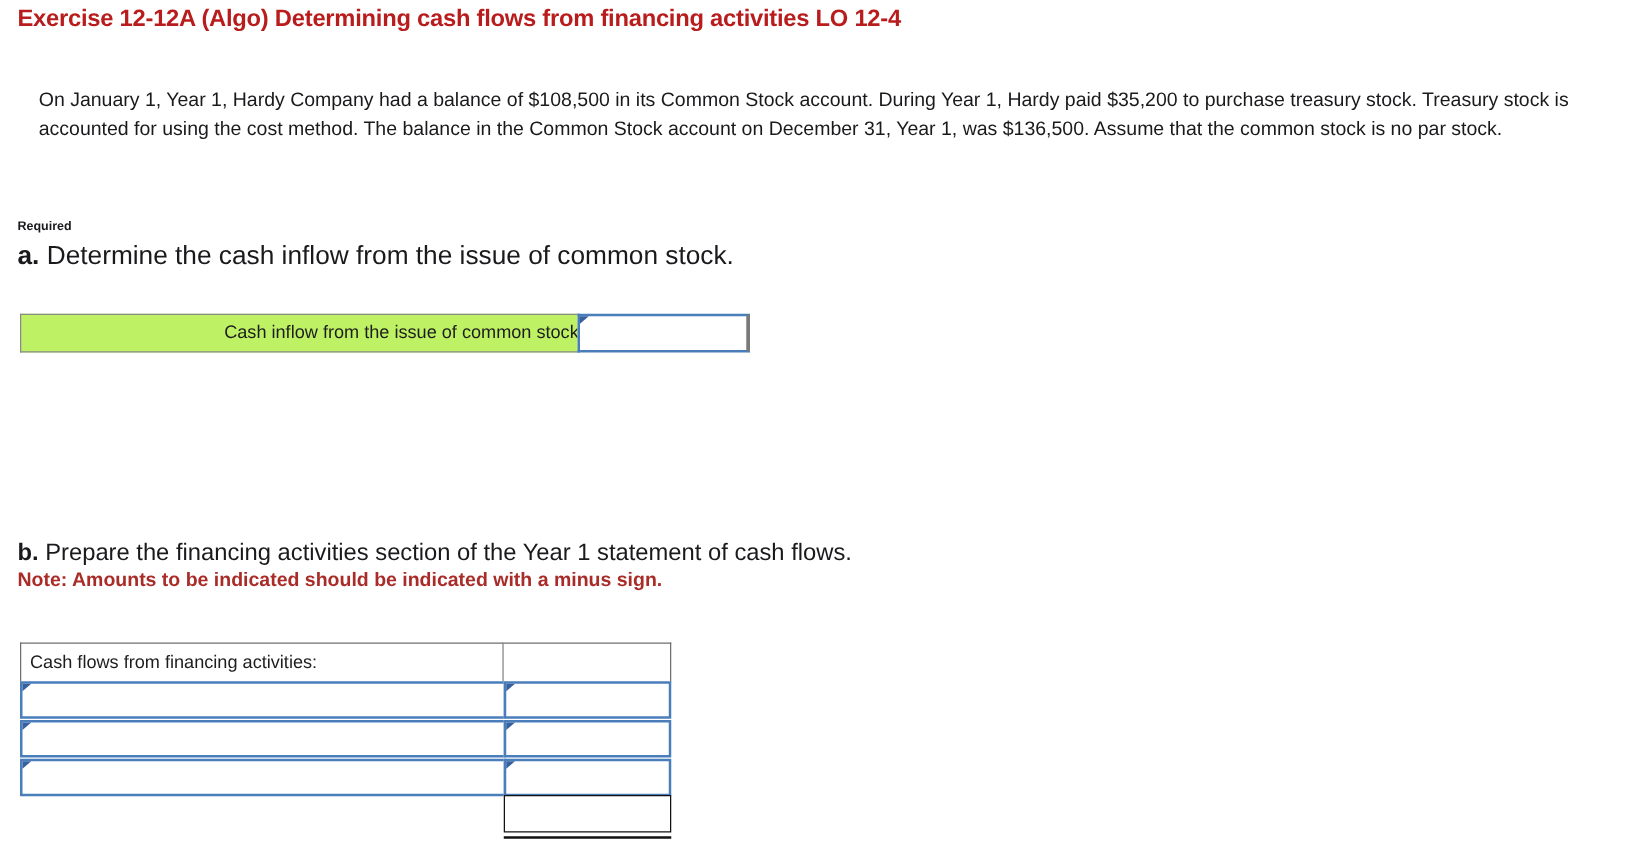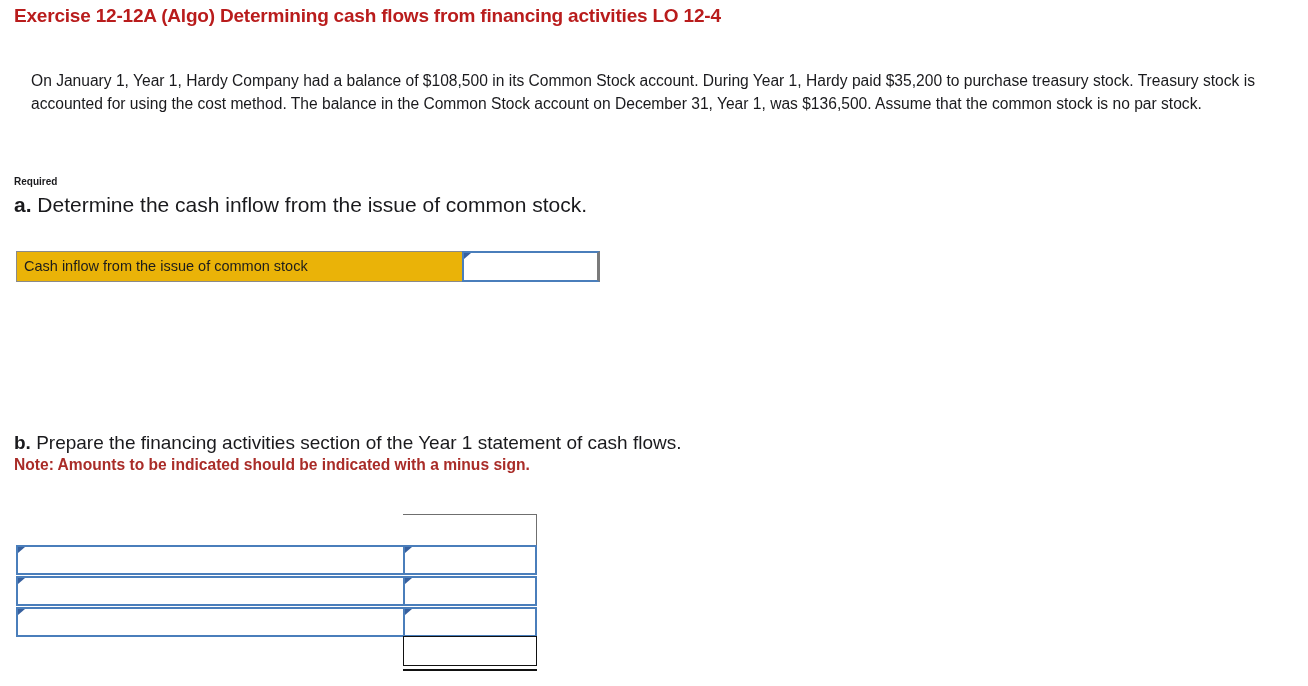--- a/index.html
+++ b/index.html
@@ -69,29 +69,30 @@
     top: 251px;
     width: 584px;
     height: 31px;
   }
   .cell-a-label {
     position: absolute;
     left: 0;
     top: 0;
     width: 447px;
     height: 31px;
-    background: #eab308;
+    background: #bef264;
     border: 1px solid #8a8a8a;
     border-right: none;
     font-size: 14.5px;
     line-height: 29px;
     padding-left: 7px;
     color: #1d1d1d;
     white-space: nowrap;
     overflow: hidden;
+    text-align: right;
   }
   .cell-a-input {
     position: absolute;
     left: 446px;
     top: 0;
     width: 138px;
     height: 31px;
     background: #ffffff;
     border: 2px solid #4a7ebb;
     border-right: 3px solid #7a7a7a;
@@ -220,20 +221,21 @@
     <span class="dd-arrow"></span>
   </div>
 </div>
 
 <div class="req-b"><b>b.</b><span> Prepare the financing activities section of the Year 1 statement of cash flows.</span></div>
 
 <div class="note-red">Note: Amounts to be indicated should be indicated with a minus sign.</div>
 
 <div class="table-b">
 
+  <div class="b-header-left">Cash flows from financing activities:</div>
   <div class="b-header-right"></div>
 
   <div class="b-row" style="top:31px;">
     <div class="b-row-desc">
       <span class="dd-arrow"></span>
     </div>
     <div class="b-row-amt">
       <span class="dd-arrow"></span>
     </div>
   </div>

